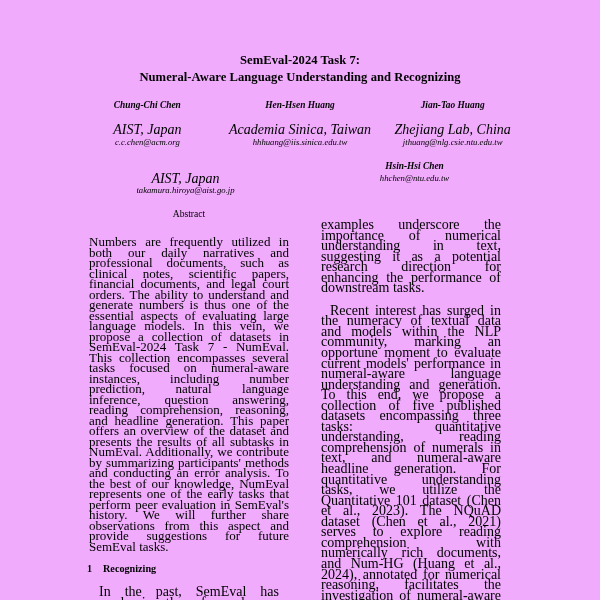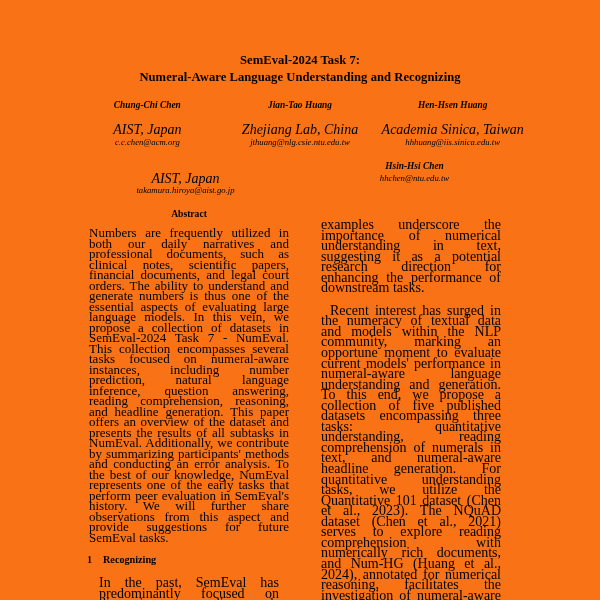--- a/index.html
+++ b/index.html
@@ -13,21 +13,21 @@
     overflow: hidden;
     font-family: "Liberation Serif", "DejaVu Serif", serif;
     color: #000000;
     -webkit-font-smoothing: antialiased;
   }
 
   .page {
     position: relative;
     width: 600px;
     height: 600px;
-    background: #f97316;
+    background: #f0abfc;
     box-sizing: border-box;
     padding: 0 87px;
   }
 
   
   .title-block {
     padding-top: 52px;
     text-align: center;
   }
   .title-line {
@@ -100,25 +100,25 @@
     gap: 18px;
     overflow: hidden;
   }
   .col {
     width: 204px;
     flex: 0 0 204px;
     overflow: hidden;
   }
 
   .section-head {
-    font-weight: bold;
+    font-weight: normal;
     font-size: 9.6px;
     line-height: 12px;
     text-align: center;
-    margin: 0 0 8px 0;
+    margin: 0 0 17px 0;
   }
 
   .sec-num-head {
     font-weight: bold;
     font-size: 10.2px;
     line-height: 13px;
     margin: 10px 0 6px 0;
     display: flex;
   }
   .sec-num-head .num {
@@ -159,28 +159,28 @@
 
   <div class="authors">
 
     <div class="author-row row1">
       <div class="author">
         <div class="author-name">Chung-Chi Chen</div>
         <div class="author-affil">AIST, Japan</div>
         <div class="author-email">c.c.chen@acm.org</div>
       </div>
       <div class="author">
+        <div class="author-name">Hen-Hsen Huang</div>
+        <div class="author-affil">Academia Sinica, Taiwan</div>
+        <div class="author-email">hhhuang@iis.sinica.edu.tw</div>
+      </div>
+      <div class="author">
         <div class="author-name">Jian-Tao Huang</div>
         <div class="author-affil">Zhejiang Lab, China</div>
         <div class="author-email">jthuang@nlg.csie.ntu.edu.tw</div>
-      </div>
-      <div class="author">
-        <div class="author-name">Hen-Hsen Huang</div>
-        <div class="author-affil">Academia Sinica, Taiwan</div>
-        <div class="author-email">hhhuang@iis.sinica.edu.tw</div>
       </div>
     </div>
 
     <div class="author-row row2">
       <div class="author">
         <div class="author-affil">AIST, Japan</div>
         <div class="author-email">takamura.hiroya@aist.go.jp</div>
       </div>
       <div class="author">
         <div class="author-name">Hsin-Hsi Chen</div>

